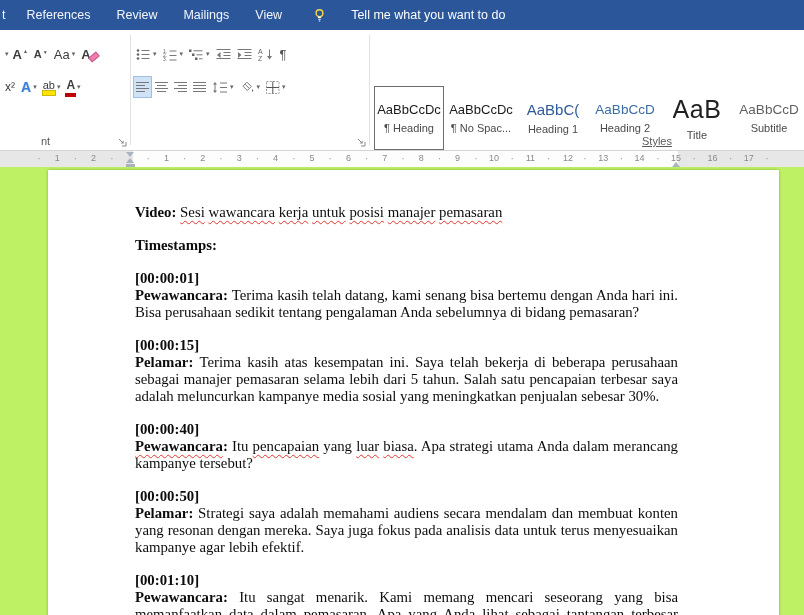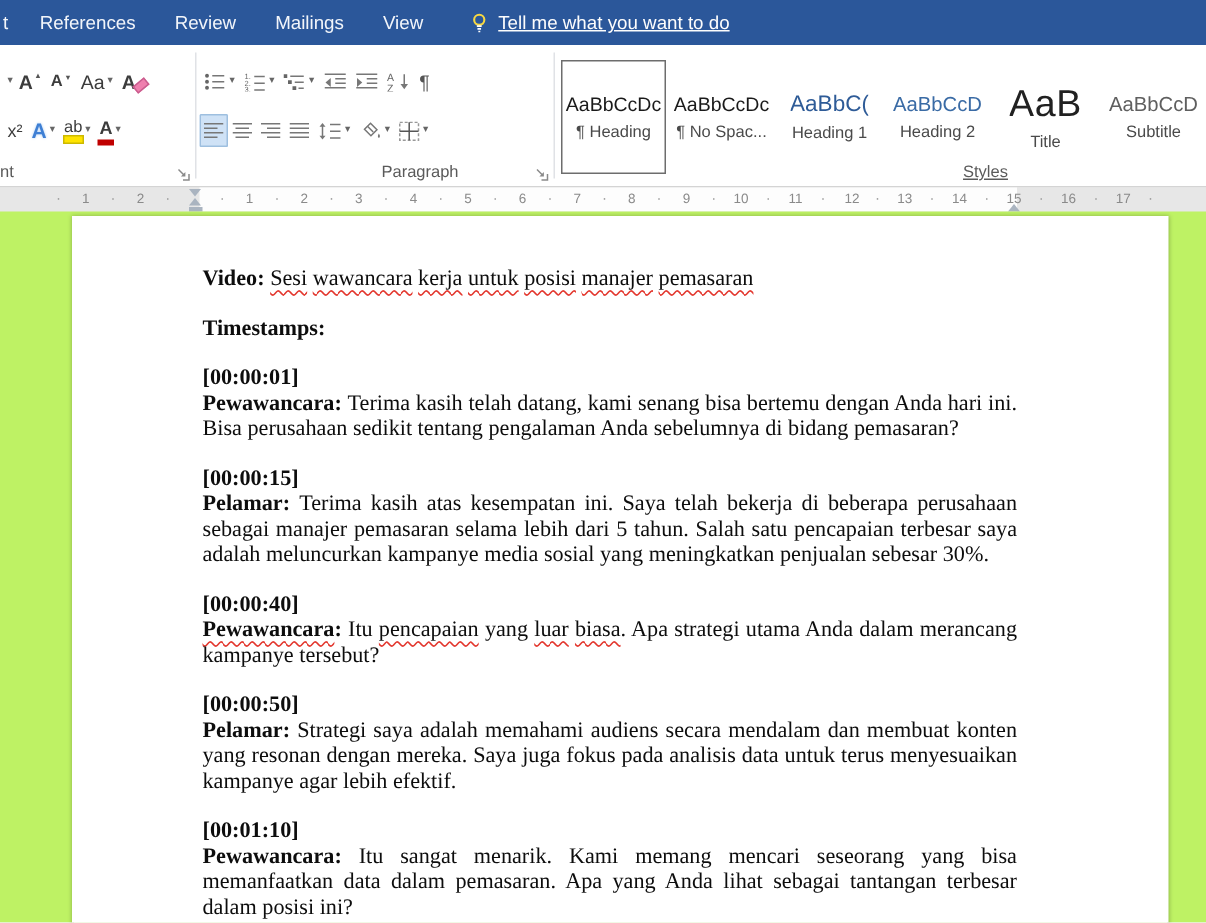--- a/index.html
+++ b/index.html
@@ -4,21 +4,21 @@
 <style>
   * { margin:0; padding:0; box-sizing:border-box; }
   html,body { width:804px; height:615px; overflow:hidden; }
   body { font-family:"Liberation Sans", sans-serif; background:#e7e7e7; }
   .app { width:804px; height:615px; display:flex; flex-direction:column; background:#e7e7e7; }
 
   
   .tabbar { flex:0 0 30px; background:#2b579a; display:flex; align-items:center; color:#fff; }
   .tab { padding:0 13px; line-height:30px; font-size:12.5px; color:#f2f5fa; cursor:default; white-space:nowrap; }
   .tab.partial { padding:0 8px 0 2px; }
-  .tellme { display:flex; align-items:center; gap:6px; margin-left:18px; font-size:12.5px; color:#fdfdfd;text-decoration:underline; }
+  .tellme { display:flex; align-items:center; gap:25px; margin-left:18px; font-size:12.5px; color:#fdfdfd; }
 
   
   .ribbon { flex:0 0 95px; background:#fff; border-bottom:1px solid #d4d4d4; display:flex; position:relative; }
   .group { position:relative; height:100%; }
   .g-font { width:130px; }
   .g-par  { width:238px; }
   .g-styles { flex:1; }
   .vdiv { width:1px; background:#e0e2e6; margin:5px 0 5px; }
   .rrow { display:flex; align-items:center; height:24px; margin-top:12px; padding-left:2px; }
   .rrow.r2 { margin-top:9px; }
@@ -37,28 +37,28 @@
   .clearfmt::after { content:""; position:absolute; right:-2px; bottom:2px; width:8px; height:4px; background:#ef7fae; transform:rotate(-40deg); border:0.5px solid #c95d8e; }
   .sup { font-size:12px; color:#3c3c3c; }
   .fx { font-size:14px; font-weight:bold; color:#3e7fd4; text-shadow:0 0 2px #aecdf0; }
   .hl { position:relative; font-size:11px; color:#3c3c3c; padding-bottom:5px; }
   .hl::after { content:""; position:absolute; left:-1px; right:-1px; bottom:0; height:4px; background:#ffe400; border:0.5px solid #cdb900; }
   .fc { position:relative; font-size:12px; font-weight:bold; color:#3c3c3c; padding-bottom:5px; }
   .fc::after { content:""; position:absolute; left:-1px; right:-1px; bottom:0; height:4px; background:#c00000; }
   .pilcrow { font-size:13px; color:#555; }
 
   .glabel { position:absolute; bottom:3px; left:0; right:0; text-align:center; font-size:11px; color:#5a5a5a; }
-  .g-font .glabel { text-align:left; left:0; }
+  .g-font .glabel { text-align:left; left:0;padding-left:41px; }
   .g-par .glabel { left:60px; }
   .g-styles .glabel { left:140px;text-decoration:underline; }
   .launcher { position:absolute; right:3px; bottom:3px; width:10px; height:10px; }
 
   
   .sg-items { display:flex; gap:2px; margin-top:10px; padding-left:4px; }
-  .sg-item { width:70px; height:76px; display:flex; flex-direction:column; align-items:center; justify-content:center; gap:5px; cursor:default; }
+  .sg-item { width:70px; height:64px; display:flex; flex-direction:column; align-items:center; justify-content:center; gap:5px; cursor:default;margin-top:46px; }
   .sg-item.selected { border:1px solid #6d6d6d; background:#fff; }
   .sg-prev { white-space:nowrap; overflow:hidden; max-width:66px; }
   .prev-normal, .prev-nospac { font-size:13px; color:#1a1a1a; }
   .prev-h1 { font-size:15px; color:#2e5b97; }
   .prev-h2 { font-size:13.5px; color:#3a6ba5; }
   .prev-title { font-size:25px; font-weight:300; color:#212121; letter-spacing:0.5px; }
   .prev-subtitle { font-size:13.5px; color:#5f5f5f; }
   .sg-name { font-size:11px; color:#4a4a4a; white-space:nowrap; overflow:hidden; max-width:66px; }
 
   
@@ -259,21 +259,20 @@
           <span class="car">▾</span>
         </span>
         <span class="btn">
           <svg width="14" height="13" viewBox="0 0 14 13">
               <rect x="0.5" y="0.5" width="12.5" height="12" fill="none" stroke="#999" stroke-dasharray="2 1.3"></rect>
               <path d="M0.5 6.5h12.5M6.8 0.5v12" stroke="#555"></path>
             </svg>
           <span class="car">▾</span>
         </span>
       </div>
-      <span class="glabel">Paragraph</span>
       <span class="launcher">
         <svg width="10" height="10" viewBox="0 0 10 10">
             <path d="M9 5v4H5" fill="none" stroke="#8a8a8a"></path>
             <path d="M2 2l4 4" stroke="#8a8a8a"></path>
             <path d="M6.6 3.6v3H3.6z" fill="#8a8a8a"></path>
           </svg>
       </span>
     </div>
 
     <span class="vdiv"></span>

